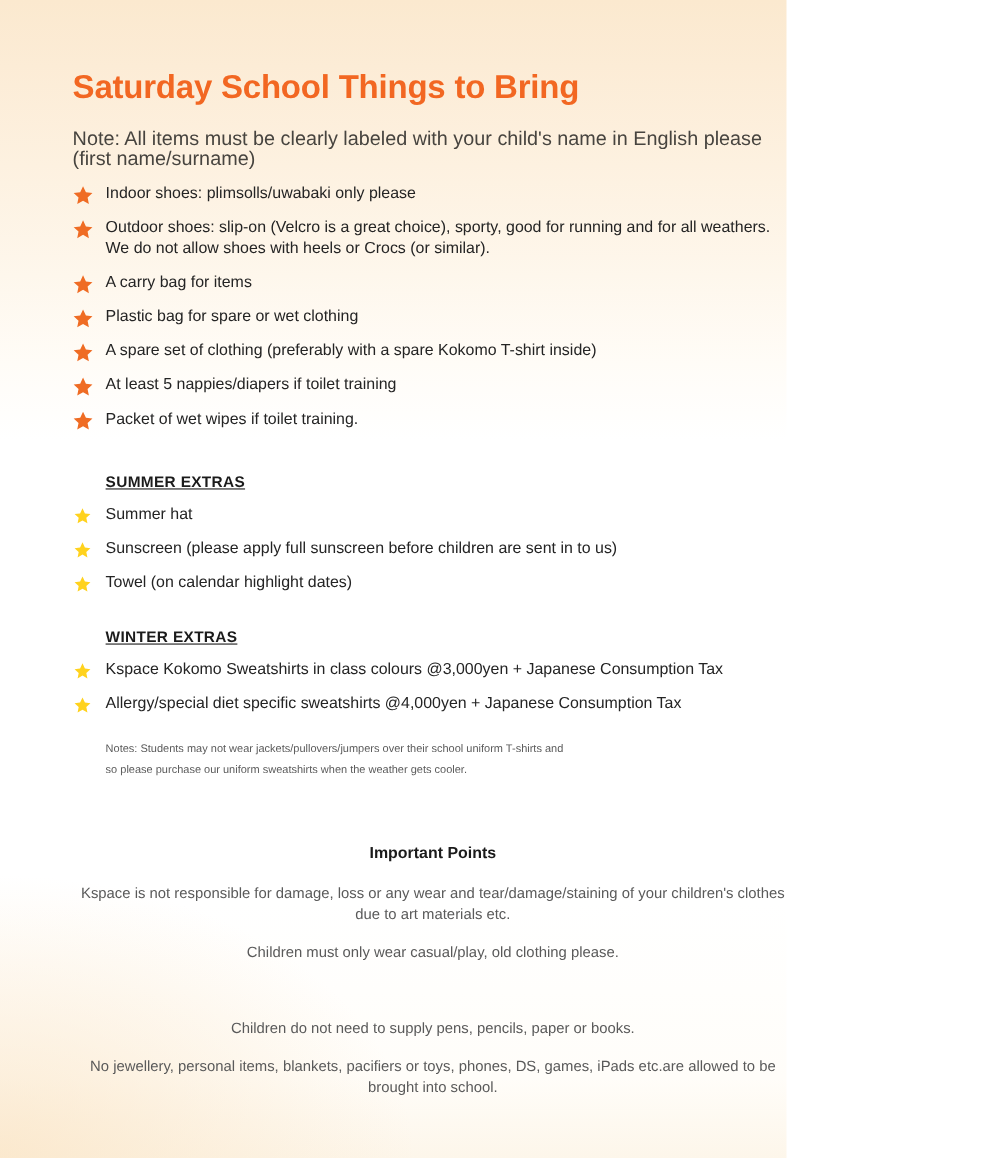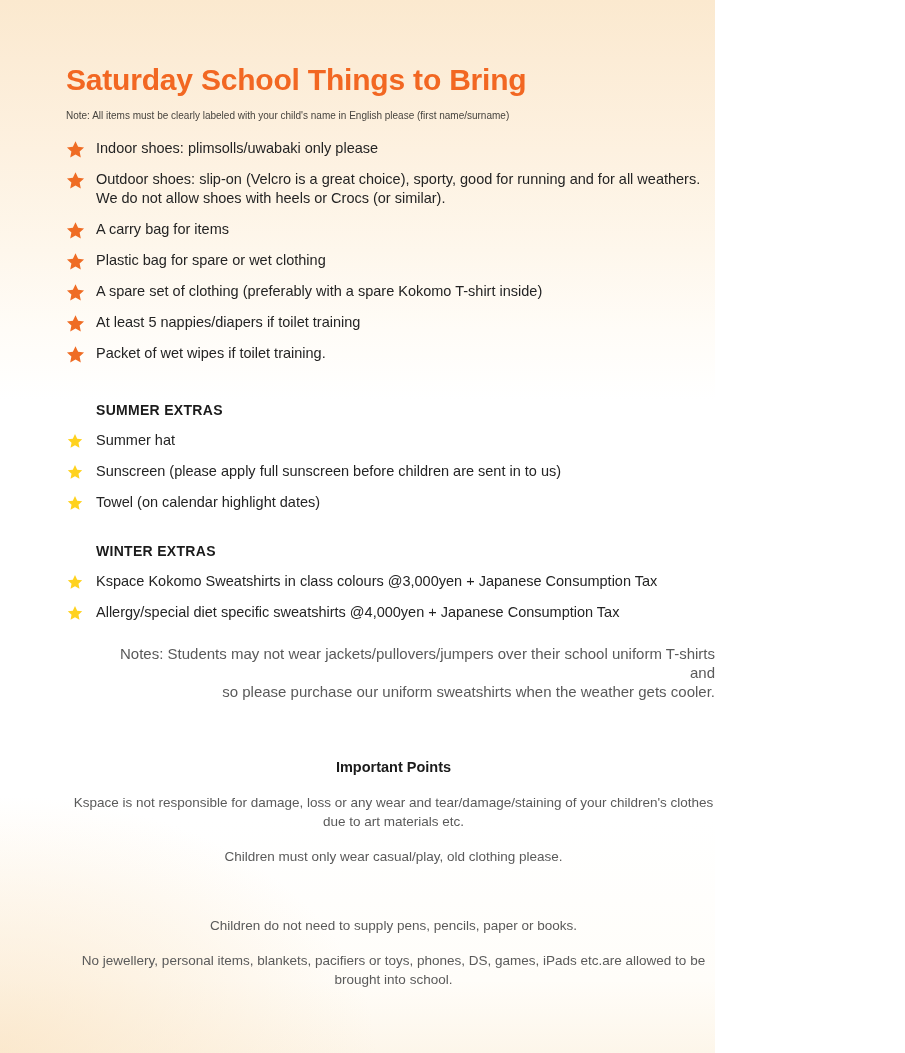--- a/index.html
+++ b/index.html
@@ -55,22 +55,22 @@
     margin: 0;
     padding-top: 62px;
     font-size: 30px;
     line-height: 36px;
     font-weight: bold;
     color: #f26722;
     letter-spacing: -0.2px;
   }
 
   .note-line {
-    margin: 9px 0 0 0;
-    font-size: 10px;
+    margin: 19px 0 0 0;
+    font-size: 18px;
     line-height: 18px;
     color: #47443f;
   }
 
   
   ul.star-list {
     list-style: none;
     margin: 0;
     padding: 0;
   }
@@ -100,38 +100,38 @@
 
   
   .sub-head {
     margin: 0;
     padding-left: 30px;
     font-size: 14px;
     line-height: 18px;
     font-weight: bold;
     color: #1b1b1b;
     letter-spacing: 0.3px;
+    text-decoration: underline;
   }
   .gap-before-summer { height: 38px; }
   .gap-before-winter { height: 30px; }
 
   .sub-list li {
     font-size: 13.5px;
     line-height: 18px;
     color: #242424;
     margin-top: 13px;
   }
 
   .sub-note {
     margin: 22px 0 0 0;
     padding-left: 30px;
-    font-size: 15px;
+    font-size: 10px;
     line-height: 19px;
     color: #5a5a5a;
-    text-align: right;
   }
 
   
   .block { margin-top: 0; text-align: center; }
   .block-head {
     margin: 0;
     font-size: 14.5px;
     line-height: 20px;
     font-weight: bold;
     color: #1b1b1b;

